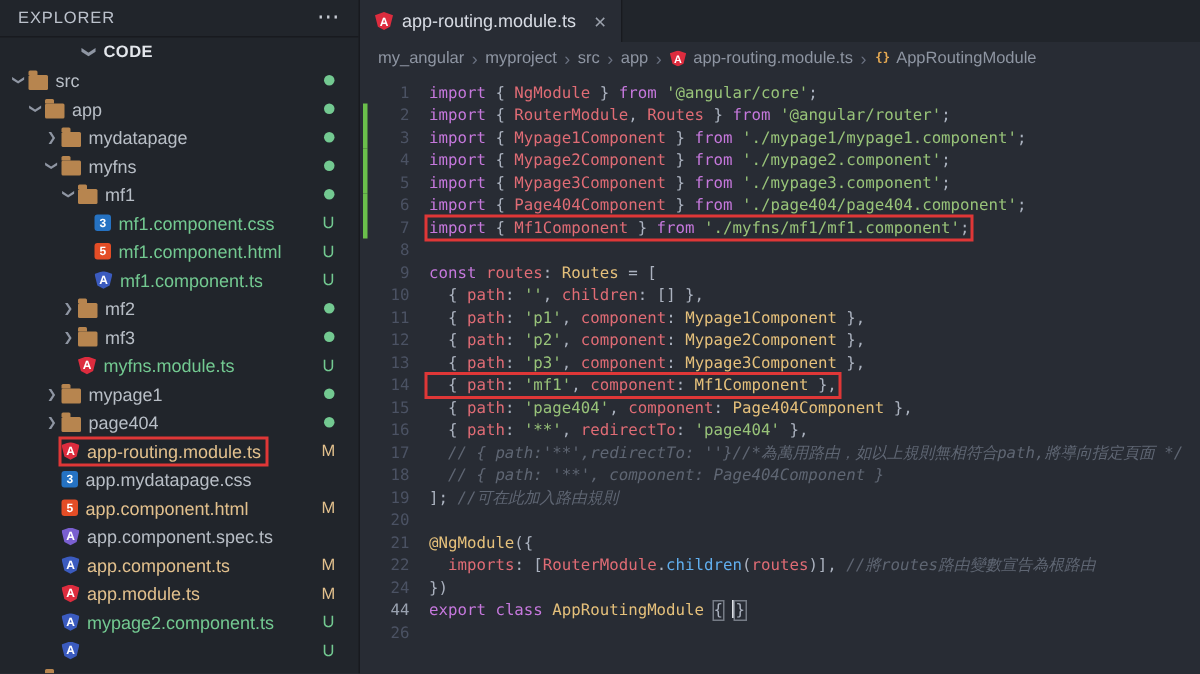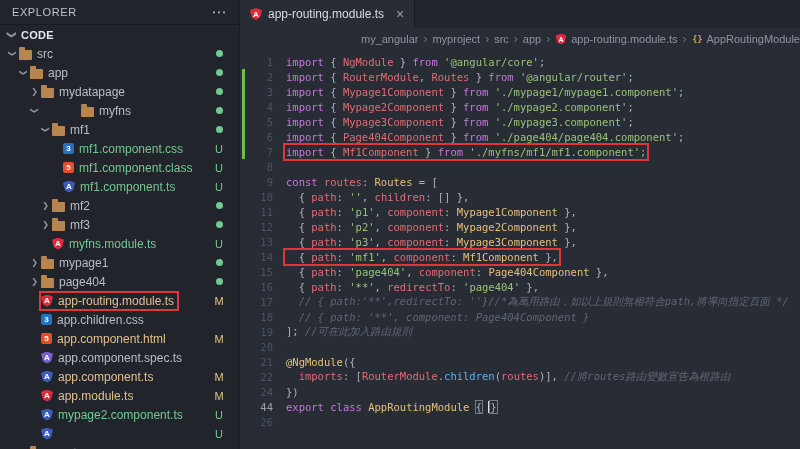--- a/index.html
+++ b/index.html
@@ -3,21 +3,21 @@
 <meta charset="utf-8">
 <style>
   * { margin:0; padding:0; box-sizing:border-box; }
   html,body { width:800px; height:449px; overflow:hidden; background:#282c34; }
   .app { display:flex; width:800px; height:449px; font-family:"Liberation Sans",sans-serif; }
 
   
   .sidebar { width:240px; flex:none; background:#21252b; border-right:1px solid #181a1f; display:flex; flex-direction:column; color:#b8bec6; }
   .exp-head { height:24px; flex:none; display:flex; align-items:center; padding:0 12px; font-size:11px; letter-spacing:.6px; color:#bcc2cc; }
   .more { margin-left:auto; font-size:15px; color:#c8ccd4; cursor:pointer; line-height:10px; }
-  .sect { height:20px; flex:none; display:flex; align-items:center; font-weight:bold; font-size:11px; color:#e4e7ec; letter-spacing:.3px; border-top:1px solid #181a1f; }
+  .sect { height:20px; flex:none; display:flex; align-items:center; font-weight:bold; font-size:11px; color:#e4e7ec; letter-spacing:.3px; border-top:1px solid #181a1f;padding-left:48px; }
   .tree { flex:1; overflow:hidden; }
   .row { height:19px; display:flex; align-items:center; font-size:12px; white-space:nowrap; padding-right:6px; cursor:pointer; }
   .chev { flex:none; display:inline-block; width:13px; color:#8f96a3; font-size:8px; text-align:center; }
   .chev.down { transform:rotate(90deg); }
   .sect-chev { font-size:9px; margin:0 3px 0 5px; }
   .rowmain { display:inline-flex; align-items:center; gap:5px; min-width:0; padding:1px 3px 1px 0; }
   .rowmain.annot { outline:2px solid #df3737; outline-offset:0px; }
   .lab { overflow:hidden; text-overflow:ellipsis; color:#b8bec6; }
   .lab.untracked { color:#73c991;text-align:right; }
   .lab.modified { color:#e2c08d; }
@@ -37,21 +37,21 @@
   .ic.sq { width:11px; height:11px; border-radius:2px; display:inline-flex; align-items:center; justify-content:center; font-size:8px; font-weight:700; color:#fff; font-family:"Liberation Sans",sans-serif; }
   .css3 { background:#2572c2; }
   .html5 { background:#e44d26; }
   .classsym { color:#e8ab53; font-weight:700; font-size:9px; font-family:"DejaVu Sans Mono",monospace; }
 
   
   .main { flex:1; min-width:0; display:flex; flex-direction:column; background:#282c34; }
   .tabbar { height:28px; flex:none; background:#21252b; display:flex; }
   .tab { display:flex; align-items:center; gap:6px; padding:0 10px; background:#282c34; color:#d8dce4; font-size:12px; border-right:1px solid #181a1f; cursor:pointer; }
   .tabclose { color:#9aa0ab; font-size:14px; margin-left:6px; cursor:pointer; }
-  .breadcrumb { height:22px; flex:none; display:flex; align-items:center; padding-left:12px; font-size:11px; color:#8e95a2;justify-content:flex-end; }
+  .breadcrumb { height:22px; flex:none; display:flex; align-items:center; padding-left:12px; font-size:11px; color:#8e95a2; }
   .bitem { display:inline-flex; align-items:center; gap:4px; cursor:pointer; }
   .bsep { color:#6a7180; font-size:12px; margin:0 5px; }
   .bc-ic { transform:scale(.9); }
 
   .code { flex:1; padding-top:4px; font-family:"DejaVu Sans Mono",monospace; font-size:10.5px; overflow:hidden; }
   .cl { display:flex; height:15px; align-items:center; }
   .gbar { flex:none; width:3px; height:15px; margin-left:2px; }
   .gbar.on { background:#6abe4b; }
   .lnum { flex:none; width:28px; text-align:right; margin-right:13px; color:#4b5263; }
   .lnum.act { color:#9aa2b0; }
@@ -99,21 +99,21 @@
           <span class="badge dot"></span>
         </div>
         <div class="row" style="padding-left: 28px;">
           <span class="chev">❯</span>
           <span class="rowmain">
             <span class="ic folder"></span>
             <span class="lab ">mydatapage</span>
           </span>
           <span class="badge dot"></span>
         </div>
-        <div class="row" style="padding-left: 28px; gap: 40px;">
+        <div class="row" style="padding-left: 28px;">
           <span class="chev down">❯</span>
           <span class="rowmain">
             <span class="ic folder"></span>
             <span class="lab ">myfns</span>
           </span>
           <span class="badge dot"></span>
         </div>
         <div class="row" style="padding-left: 39px;">
           <span class="chev down">❯</span>
           <span class="rowmain">
@@ -127,21 +127,21 @@
           <span class="rowmain">
             <span class="ic sq css3">3</span>
             <span class="lab untracked">mf1.component.css</span>
           </span>
           <span class="badge u">U</span>
         </div>
         <div class="row" style="padding-left: 50px;">
           <span class="chev"></span>
           <span class="rowmain">
             <span class="ic sq html5">5</span>
-            <span class="lab untracked">mf1.component.class</span>
+            <span class="lab untracked">mf1.component.html</span>
           </span>
           <span class="badge u">U</span>
         </div>
         <div class="row" style="padding-left: 50px;">
           <span class="chev"></span>
           <span class="rowmain">
             <span class="ic shield ng-component">A</span>
             <span class="lab untracked">mf1.component.ts</span>
           </span>
           <span class="badge u">U</span>
@@ -191,21 +191,21 @@
           <span class="rowmain annot">
             <span class="ic shield ng-module">A</span>
             <span class="lab modified">app-routing.module.ts</span>
           </span>
           <span class="badge m">M</span>
         </div>
         <div class="row" style="padding-left: 28px;">
           <span class="chev"></span>
           <span class="rowmain">
             <span class="ic sq css3">3</span>
-            <span class="lab ">app.children.css</span>
+            <span class="lab ">app.mydatapage.css</span>
           </span>
           <span class="badge"></span>
         </div>
         <div class="row" style="padding-left: 28px;">
           <span class="chev"></span>
           <span class="rowmain">
             <span class="ic sq html5">5</span>
             <span class="lab modified">app.component.html</span>
           </span>
           <span class="badge m">M</span>

